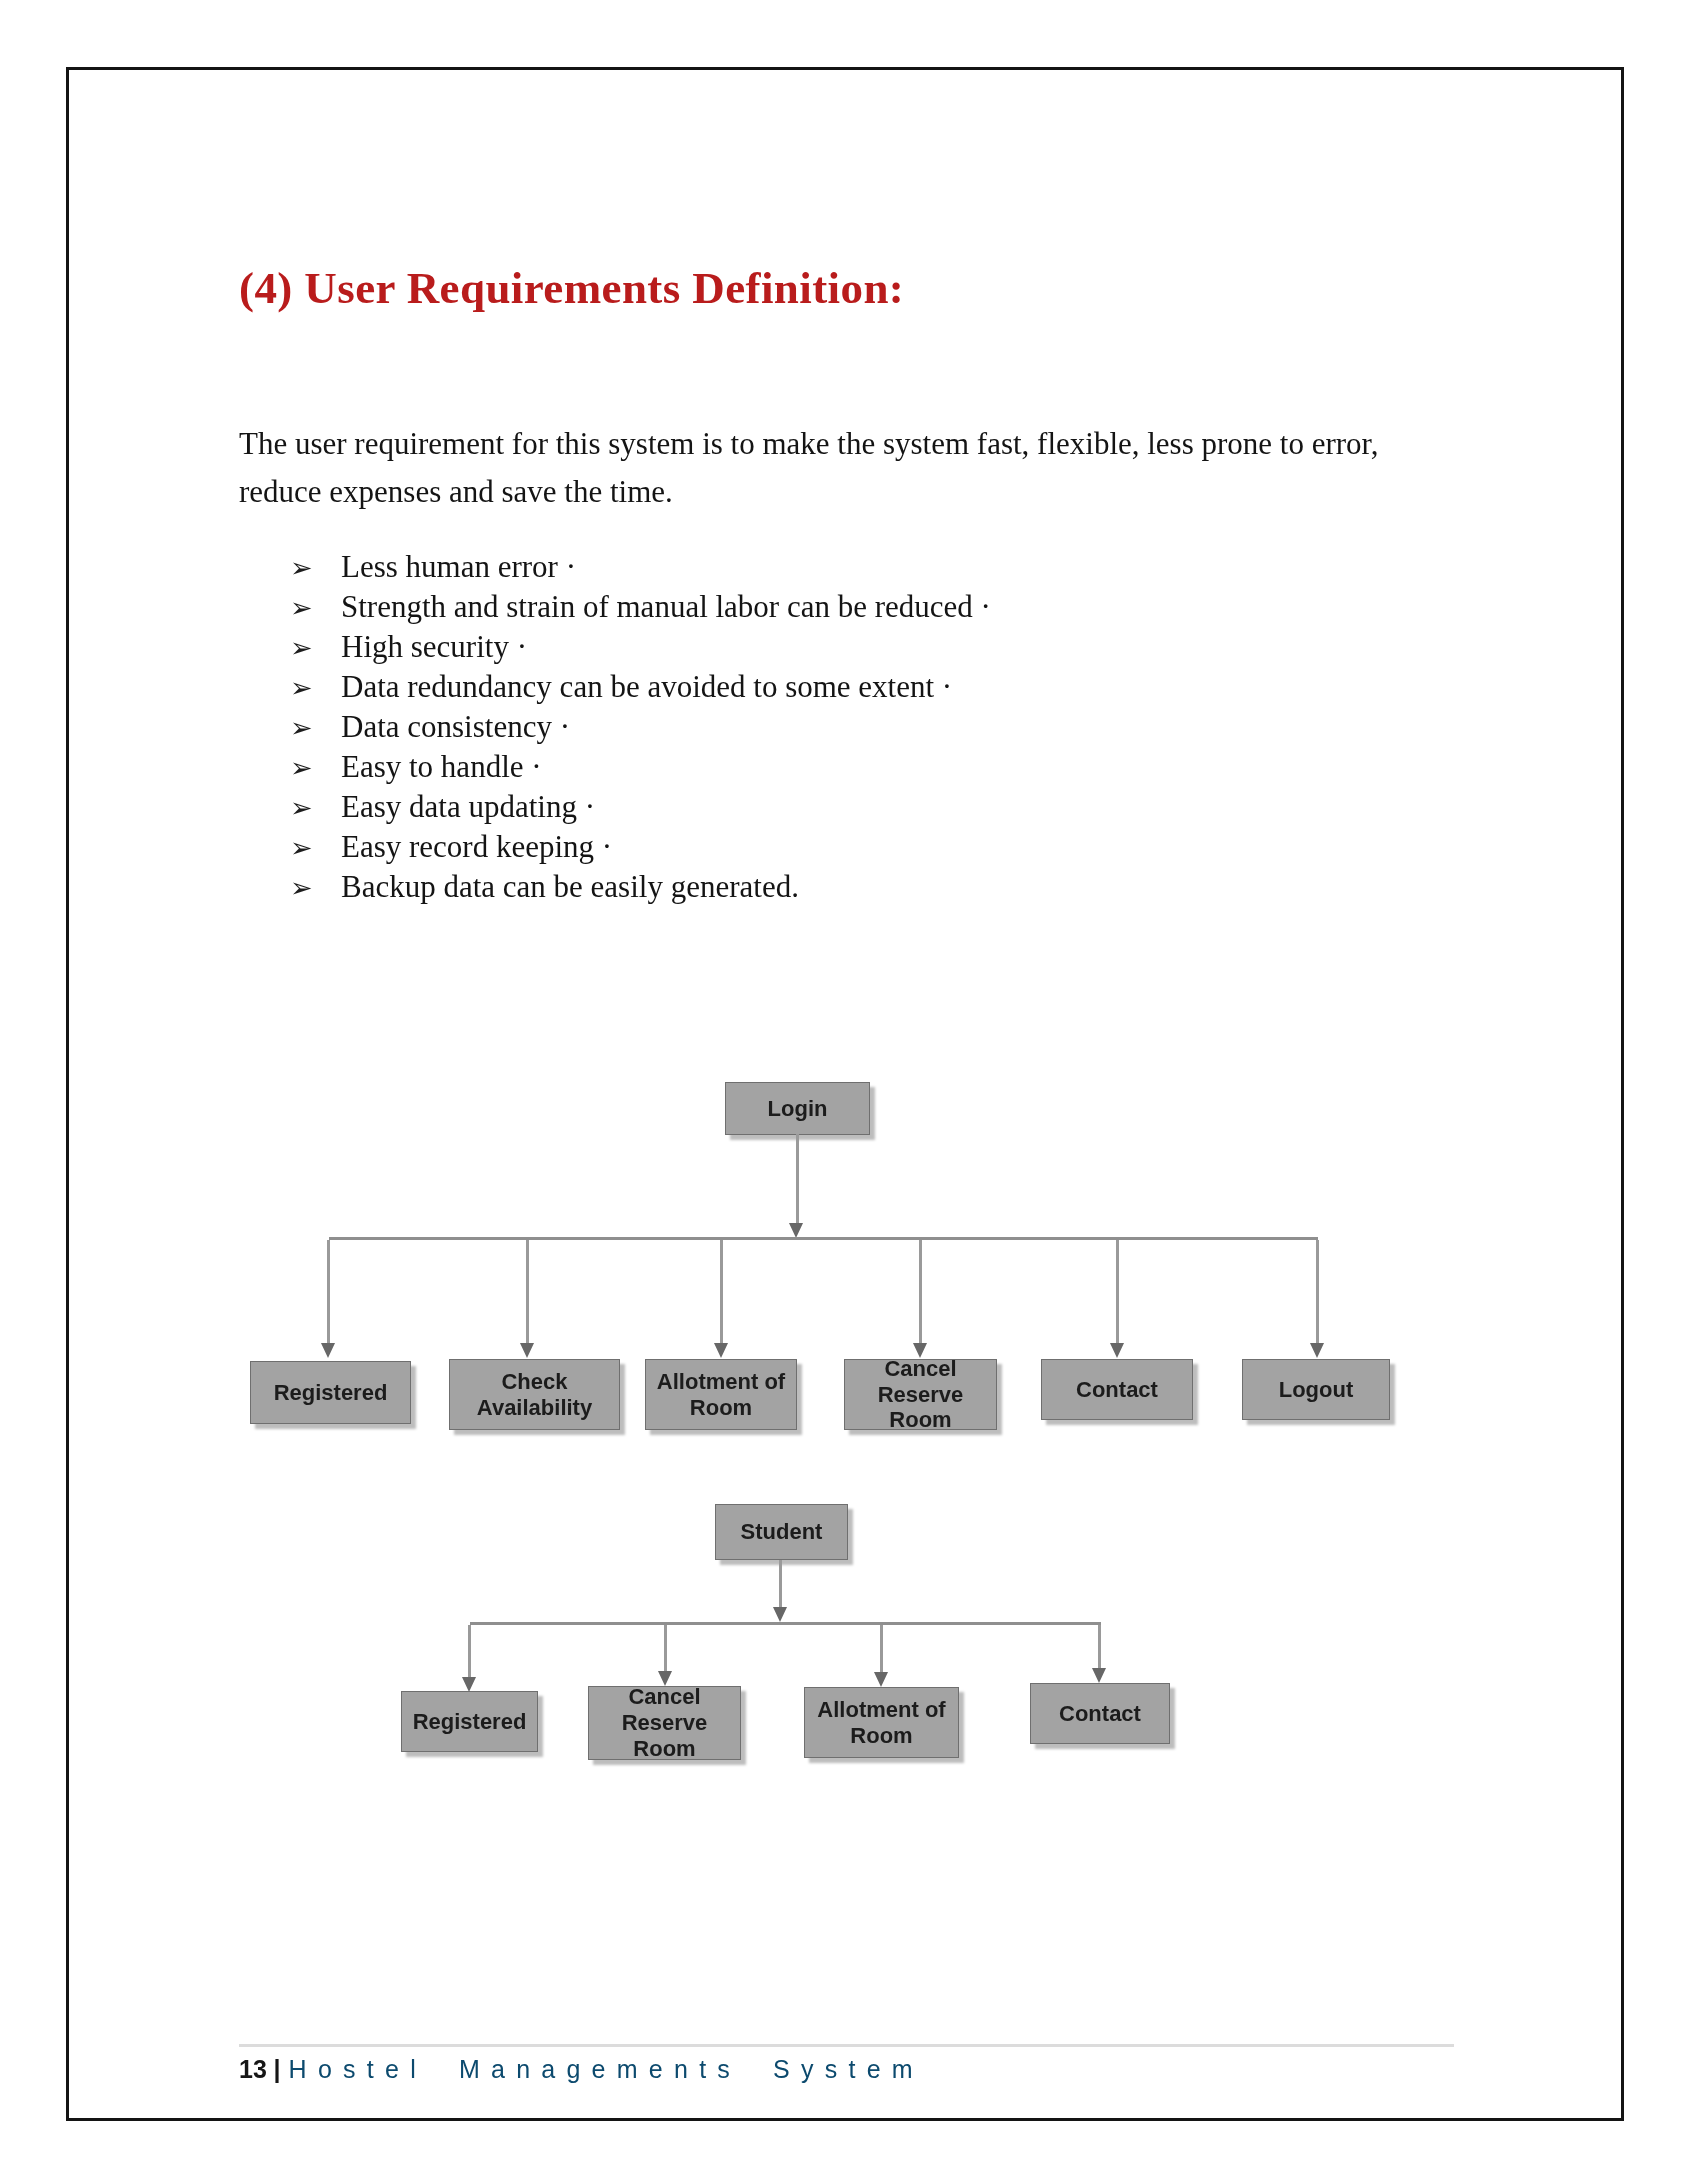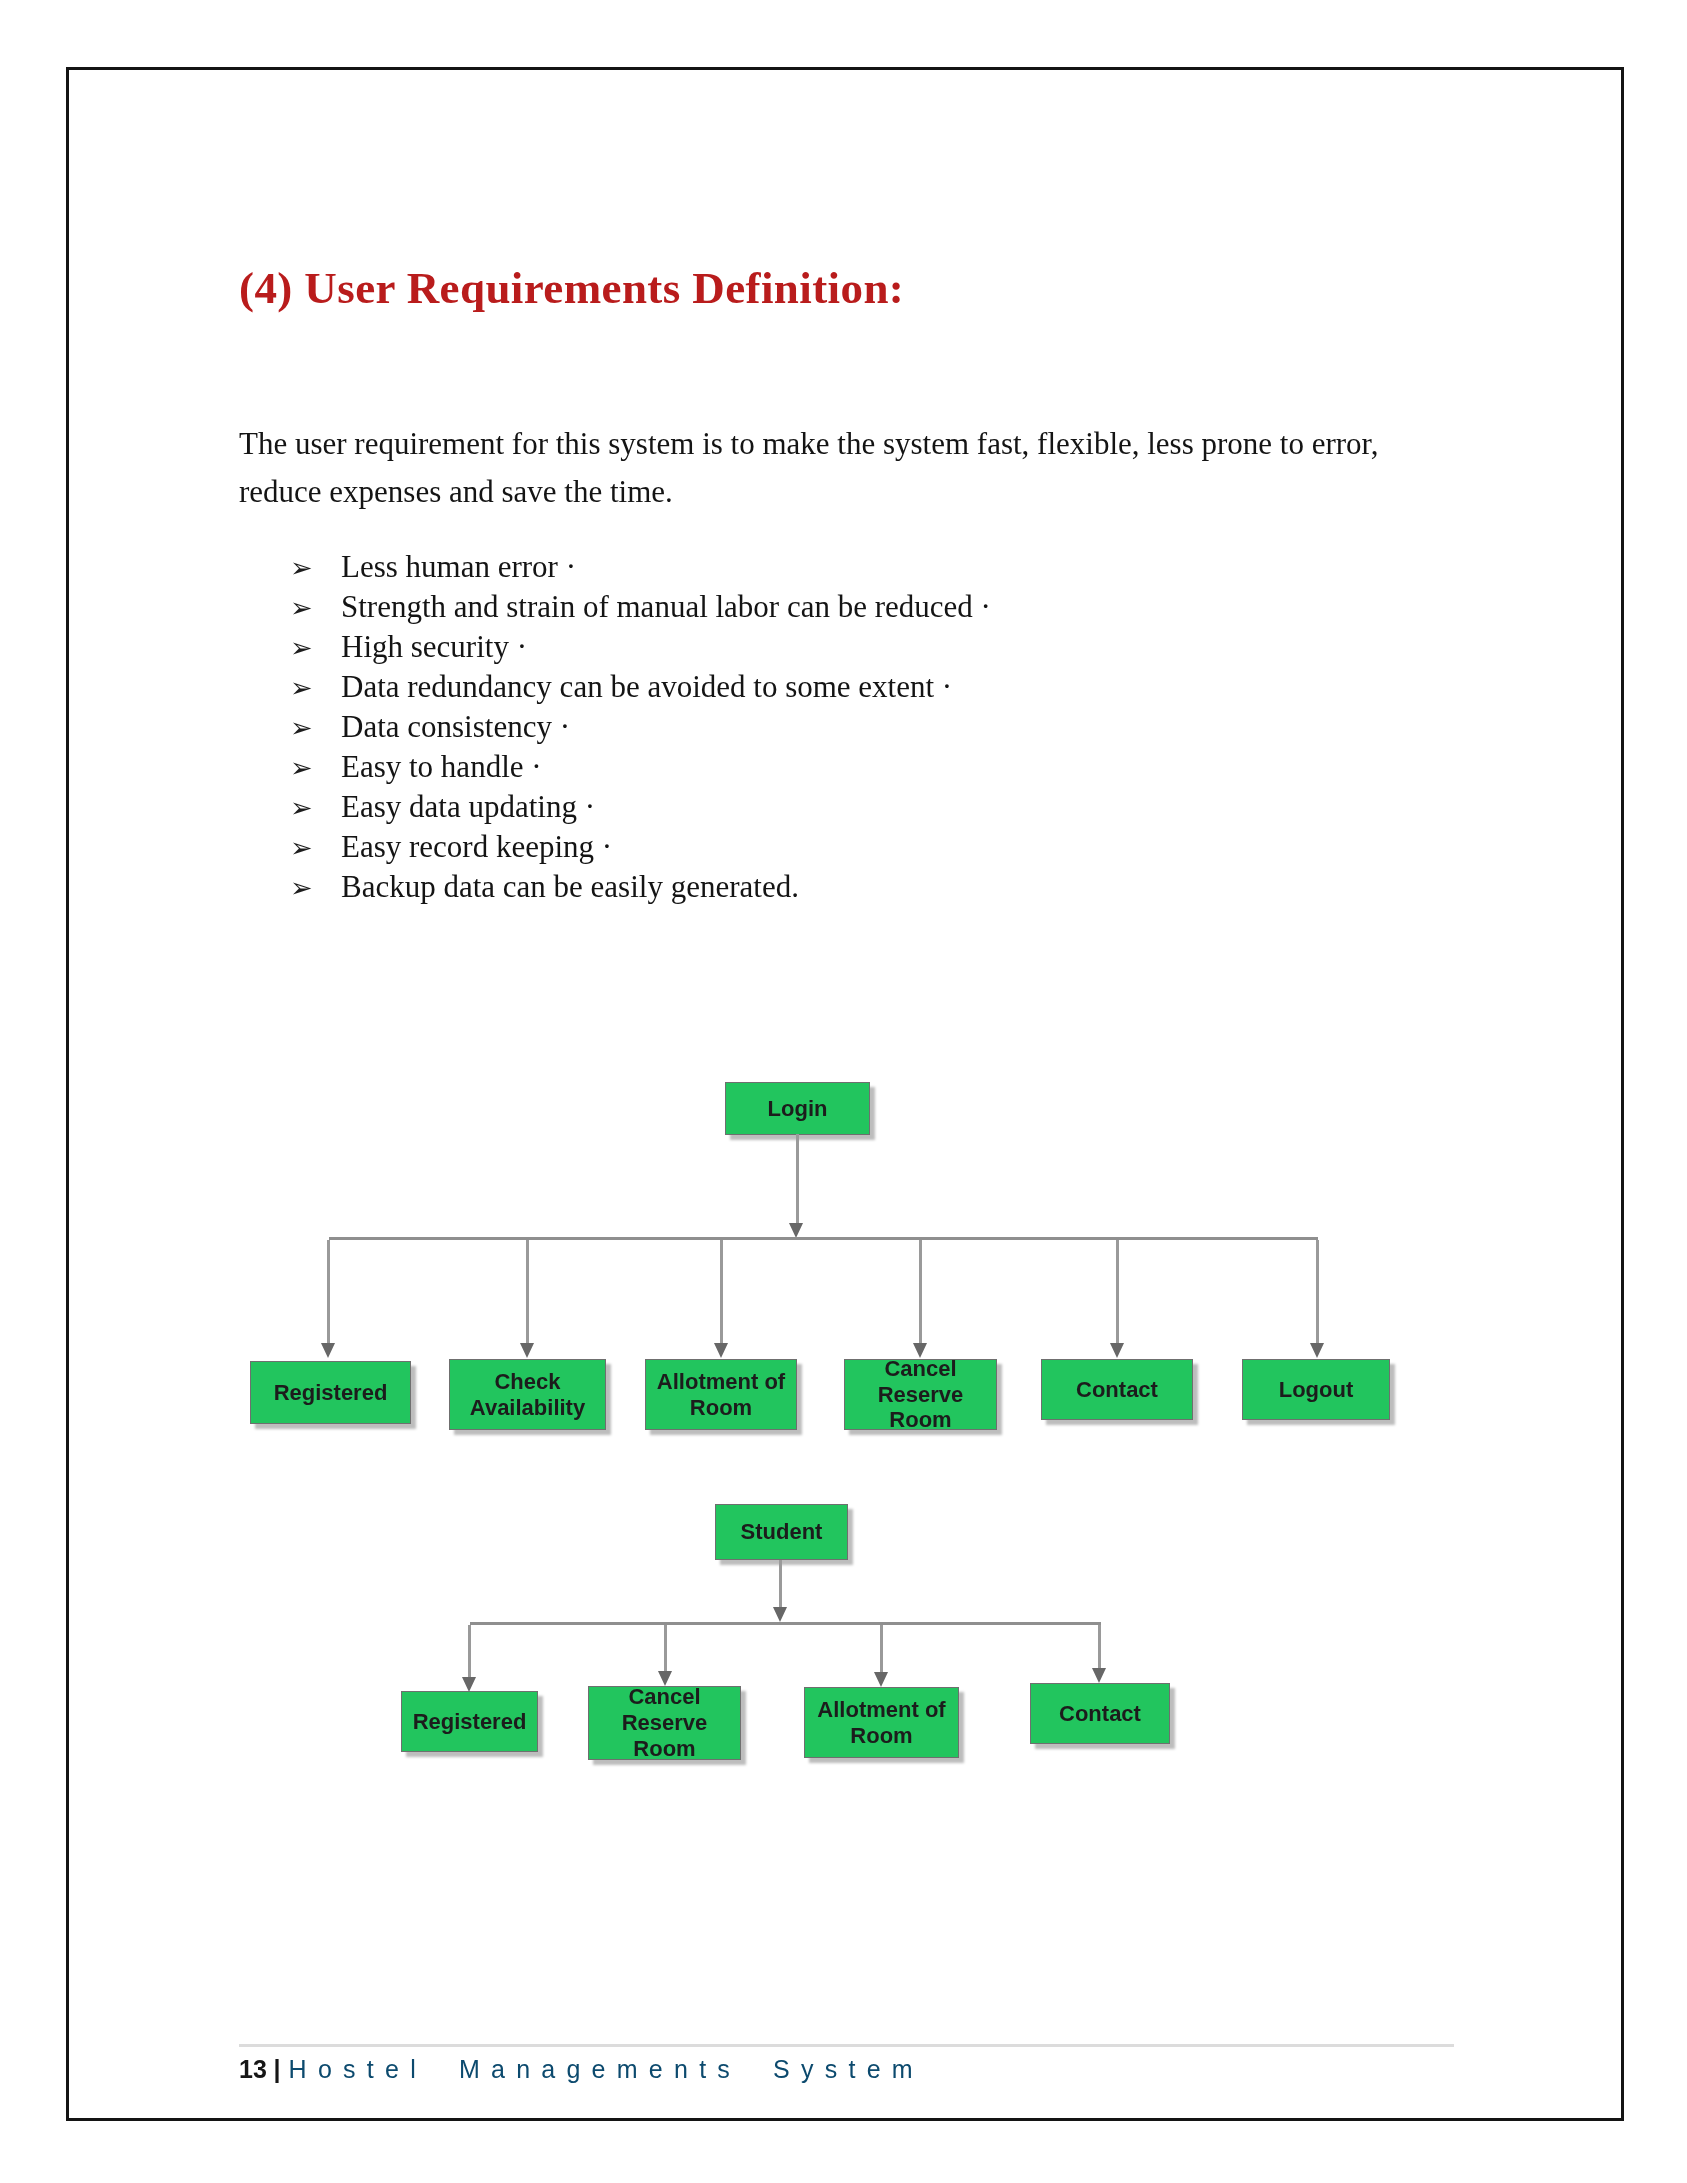--- a/index.html
+++ b/index.html
@@ -53,21 +53,21 @@
   }
   .req-list .marker {
     width: 51px;
     font-size: 27px;
     color: #1d1d1d;
     flex: 0 0 51px;
   }
   
   .node {
     position: absolute;
-    background: #22c55e;
+    background: #a3a3a3;
     border: 1.6px solid #6f6f6f;
     box-shadow: 5px 5px 2.5px #bdbdbd;
     display: flex;
     align-items: center;
     justify-content: center;
     text-align: center;
     font-family: "Liberation Sans", sans-serif;
     font-weight: bold;
     font-size: 22px;
     color: #1c1c1c;
@@ -95,21 +95,21 @@
   .d1-4 { left: 919px; top: 1240px; height: 103px; }
   .d1-5 { left: 1116px; top: 1240px; height: 103px; }
   .d1-6 { left: 1316px; top: 1240px; height: 103px; }
   .a1-1 { left: 321px;  top: 1343px; }
   .a1-2 { left: 520px;  top: 1343px; }
   .a1-3 { left: 714px;  top: 1343px; }
   .a1-4 { left: 913px; top: 1343px; }
   .a1-5 { left: 1110px; top: 1343px; }
   .a1-6 { left: 1310px; top: 1343px; }
   .n-t1c1 { left: 250px;  top: 1361px; width: 161px; height: 63px; }
-  .n-t1c2 { left: 449px;  top: 1359px; width: 157px; height: 71px; }
+  .n-t1c2 { left: 449px;  top: 1359px; width: 171px; height: 71px; }
   .n-t1c3 { left: 645px;  top: 1359px; width: 152px; height: 71px; }
   .n-t1c4 { left: 844px; top: 1359px; width: 153px; height: 71px; }
   .n-t1c5 { left: 1041px; top: 1359px; width: 152px; height: 61px; }
   .n-t1c6 { left: 1242px; top: 1359px; width: 148px; height: 61px; }
   
   .n-student { left: 715px; top: 1504px; width: 133px; height: 56px; }
   .t2-stem   { left: 779px; top: 1560px; height: 49px; }
   .t2-stem-ah{ left: 773px; top: 1607px; }
   .t2-bar    { left: 470px; top: 1622px; width: 631px; }
   .d2-1 { left: 468px;  top: 1625px; height: 52px; }

